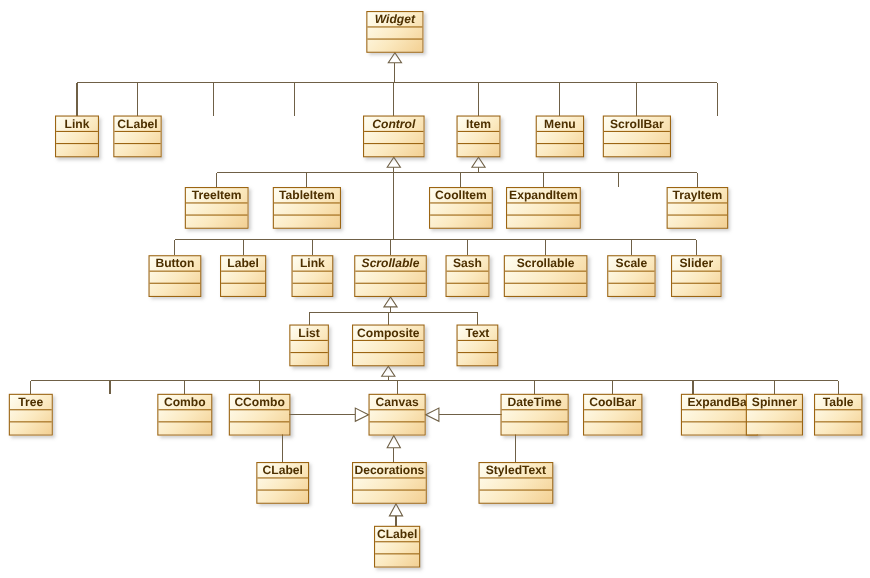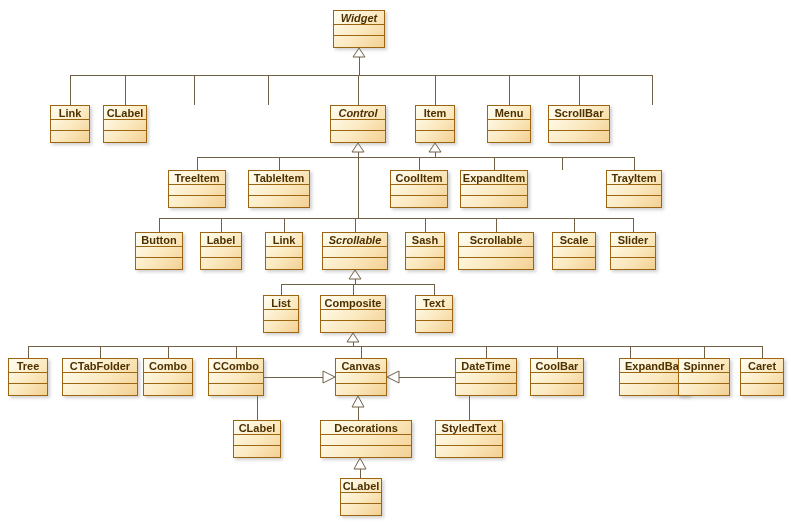--- a/index.html
+++ b/index.html
@@ -181,25 +181,20 @@
       <div class="nm">Text</div>
       <div class="cp"></div>
       <div class="cp"></div>
     </div>
 
   <div class="cls" style="left:8px;top:358px;width:40px">
       <div class="nm">Tree</div>
       <div class="cp"></div>
       <div class="cp"></div>
     </div>
-  <div class="cls" style="left:62px;top:358px;width:76px">
-      <div class="nm">CTabFolder</div>
-      <div class="cp"></div>
-      <div class="cp"></div>
-    </div>
   <div class="cls" style="left:143px;top:358px;width:50px">
       <div class="nm">Combo</div>
       <div class="cp"></div>
       <div class="cp"></div>
     </div>
   <div class="cls" style="left:208px;top:358px;width:56px">
       <div class="nm">CCombo</div>
       <div class="cp"></div>
       <div class="cp"></div>
     </div>
@@ -222,31 +217,31 @@
       <div class="nm">ExpandBar</div>
       <div class="cp"></div>
       <div class="cp"></div>
     </div>
   <div class="cls" style="left:678px;top:358px;width:52px">
       <div class="nm">Spinner</div>
       <div class="cp"></div>
       <div class="cp"></div>
     </div>
   <div class="cls" style="left:740px;top:358px;width:44px">
-      <div class="nm">Caret</div>
+      <div class="nm">Table</div>
       <div class="cp"></div>
       <div class="cp"></div>
     </div>
 
   <div class="cls" style="left:233px;top:420px;width:48px">
       <div class="nm">CLabel</div>
       <div class="cp"></div>
       <div class="cp"></div>
     </div>
-  <div class="cls" style="left:320px;top:420px;width:92px">
+  <div class="cls" style="left:320px;top:420px;width:68px">
       <div class="nm">Decorations</div>
       <div class="cp"></div>
       <div class="cp"></div>
     </div>
   <div class="cls" style="left:435px;top:420px;width:68px">
       <div class="nm">StyledText</div>
       <div class="cp"></div>
       <div class="cp"></div>
     </div>
 

